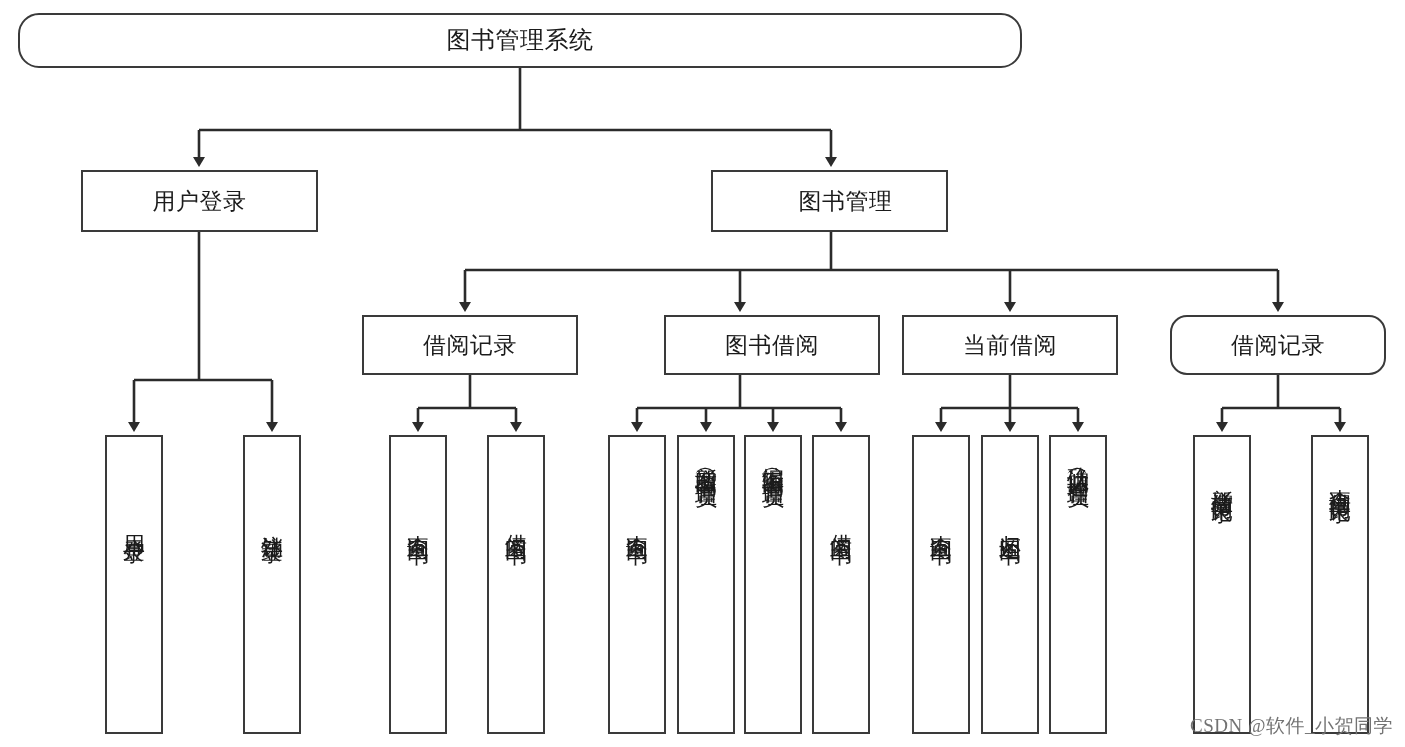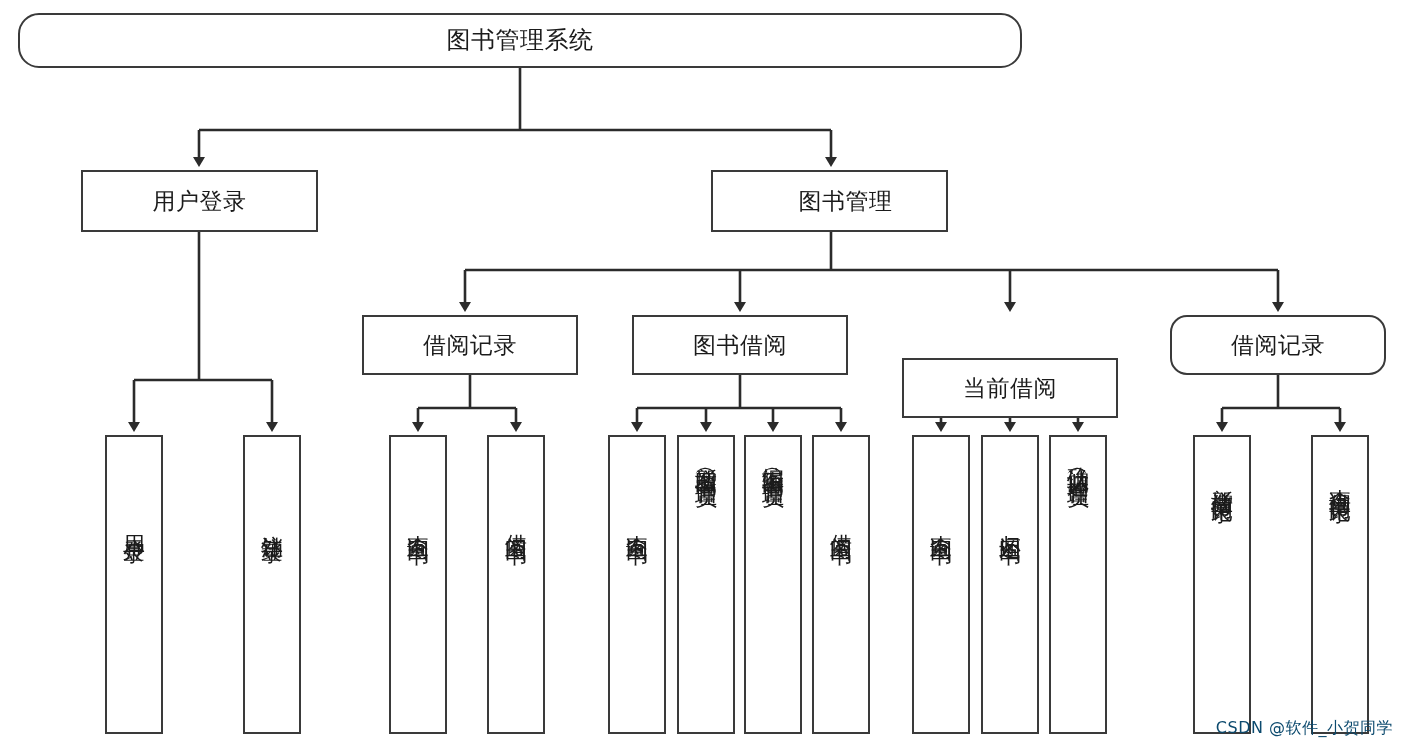--- a/index.html
+++ b/index.html
@@ -62,24 +62,25 @@
     display: block;
   }
   .node.v.mid .lbl { margin-top: 80px; }
   .node.v.top .lbl { margin-top: 12px; }
   .node.v.near .lbl { margin-top: 34px; }
 
   #watermark {
     position: absolute;
     right: 12px;
     bottom: 8px;
-    font-size: 16px;
-    color: #0c4a6e;
+    font-size: 19px;
+    color: #737373;
     letter-spacing: 0.5px;
     white-space: nowrap;
+    font-family: Liberation Serif, serif;
   }
 </style>
 </head>
 <body>
 
 <div id="canvas">
 
   <svg id="edges" viewBox="0 0 1405 747" xmlns="http://www.w3.org/2000/svg">
     <defs>
       <marker id="arrow" markerWidth="10" markerHeight="12" refX="1" refY="6" orient="auto" markerUnits="userSpaceOnUse">
@@ -137,24 +138,24 @@
   <div class="node h" style="left:81px; top:170px; width:237px; height:62px;">
     <span class="lbl">用户登录</span>
   </div>
   <div class="node h" style="left:711px; top:170px; width:237px; height:62px;padding-left:32px;">
     <span class="lbl">图书管理</span>
   </div>
 
   <div class="node h" style="left:362px; top:315px; width:216px; height:60px;">
     <span class="lbl">借阅记录</span>
   </div>
-  <div class="node h" style="left:632px; top:315px; width:216px; height:60px;text-align:center;">
+  <div class="node h" style="left:664px; top:315px; width:216px; height:60px;text-align:center;">
     <span class="lbl">图书借阅</span>
   </div>
-  <div class="node h" style="left:902px; top:315px; width:216px; height:60px;margin-top:43px;">
+  <div class="node h" style="left:902px; top:315px; width:216px; height:60px;">
     <span class="lbl">当前借阅</span>
   </div>
   <div class="node h" style="left:1170px; top:315px; width:216px; height:60px;border-radius:17px;">
     <span class="lbl">借阅记录</span>
   </div>
 
   <div class="node v mid" style="left:105px; top:435px; width:58px; height:299px;">
     <span class="lbl">用户登录</span>
   </div>
   <div class="node v mid" style="left:243px; top:435px; width:58px; height:299px;">

